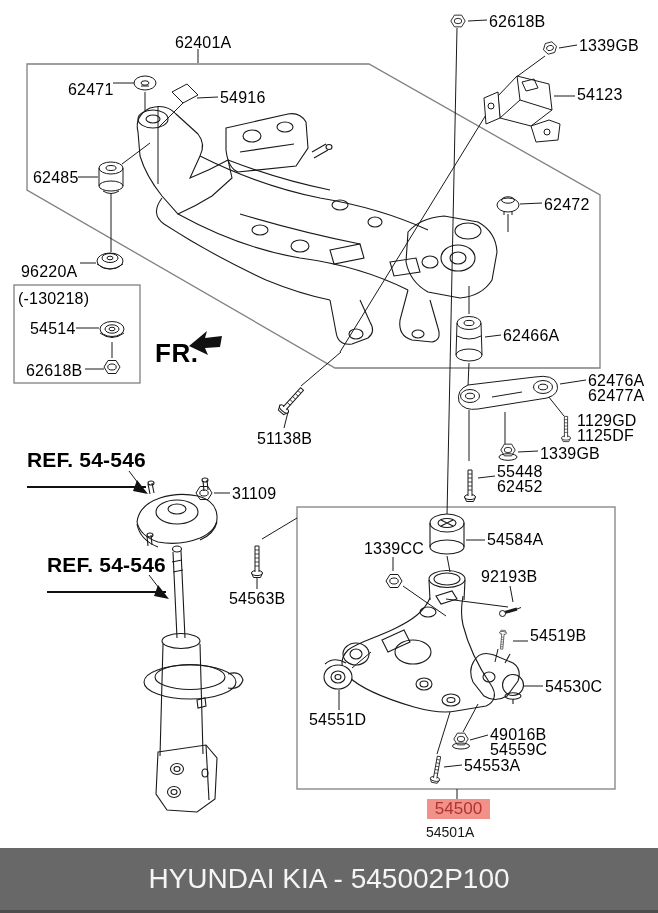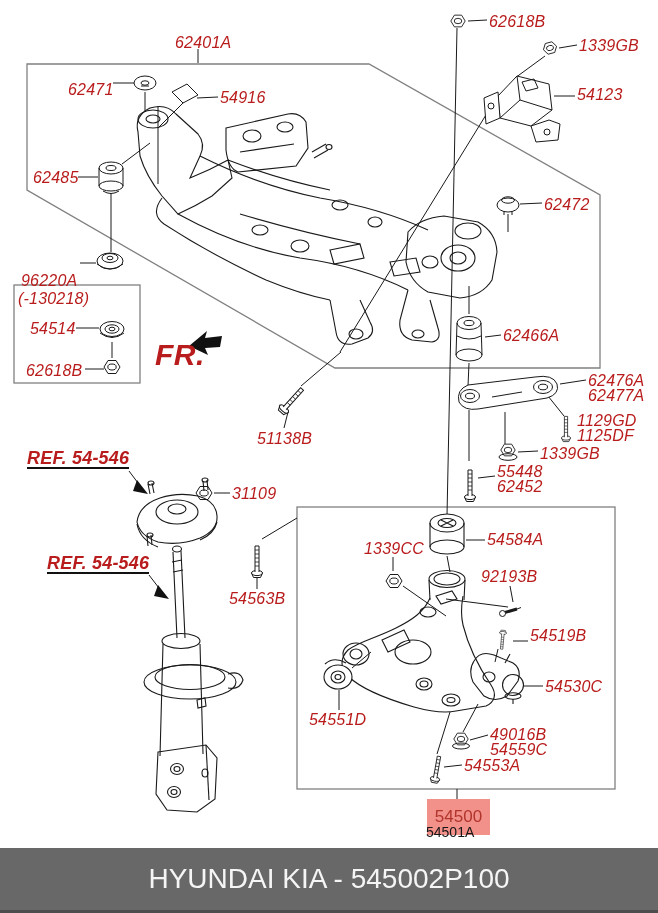--- a/index.html
+++ b/index.html
@@ -1,24 +1,24 @@
 <!DOCTYPE html>
 <html style="--highlight_bg: #F2908A; --highlight_text: #B0352D; --footer_bg: #686868; --footer_text: #F5F5F5; --line_color: #1A1A1A; --box_color: #808080;"><head>
 <meta charset="utf-8">
 <style>
   html,body{margin:0;padding:0;background:#fff;}
   .stage{position:relative;width:658px;height:913px;background:#ffffff;
          font-family:"Liberation Sans",sans-serif;overflow:hidden;}
   svg.art{position:absolute;left:0;top:0;}
-  .lbl{position:absolute;font-size:16px;line-height:1;color:#b91c1c;
-       white-space:nowrap;letter-spacing:.2px;font-style:italic;}
-  .ref{font-weight:bold;font-size:18px;border-bottom:2.5px solid #111;
-       padding-bottom:0;}
-  .fr{font-weight:bold;font-size:30px;letter-spacing:.5px;}
-  .hl{position:absolute;left:427px;top:799px;width:63px;height:36px;
+  .lbl{position:absolute;font-size:16px;line-height:1;color:#000000;
+       white-space:nowrap;letter-spacing:.2px;}
+  .ref{font-weight:bold;font-size:21px;border-bottom:2.5px solid #111;
+       padding-bottom:16px;}
+  .fr{font-weight:bold;font-size:26px;letter-spacing:.5px;}
+  .hl{position:absolute;left:427px;top:799px;width:63px;height:20px;
       background:var(--highlight_bg,#F2908A);color:var(--highlight_text,#B0352D);
       display:flex;align-items:center;justify-content:center;font-size:17px;}
   .hl-sub{position:absolute;left:426px;top:824px;font-size:14px;color:#161616;}
   .footer{position:absolute;left:0;top:848px;width:658px;height:65px;
       background:var(--footer_bg,#686868);color:var(--footer_text,#F5F5F5);
       display:flex;align-items:center;justify-content:center;gap:46px;
       font-size:28px;border-bottom:3px solid #4d4d4d;box-sizing:border-box;}
 </style>
 </head>
 <body>
@@ -240,21 +240,21 @@
       <ellipse cx="338" cy="677" rx="3" ry="2.5"></ellipse>
       <path d="M325,664 Q334,656 346,663"></path>
     </g>
   </g>
 </svg>
 
   <div class="lbl" style="left:175px;top:35px">62401A</div>
   <div class="lbl" style="left:68px;top:82px">62471</div>
   <div class="lbl" style="left:220px;top:90px">54916</div>
   <div class="lbl" style="left:33px;top:170px">62485</div>
-  <div class="lbl" style="left:21px;top:273px">96220A</div>
+  <div class="lbl" style="left:21px;top:264px">96220A</div>
   <div class="lbl" style="left:18px;top:291px">(-130218)</div>
   <div class="lbl" style="left:30px;top:321px">54514</div>
   <div class="lbl" style="left:26px;top:363px">62618B</div>
   <div class="lbl fr" style="left:155px;top:340px">FR.</div>
   <div class="lbl" style="left:257px;top:431px">51138B</div>
   <div class="lbl" style="left:489px;top:14px">62618B</div>
   <div class="lbl" style="left:579px;top:38px">1339GB</div>
   <div class="lbl" style="left:577px;top:87px">54123</div>
   <div class="lbl" style="left:544px;top:197px">62472</div>
   <div class="lbl" style="left:503px;top:328px">62466A</div>

